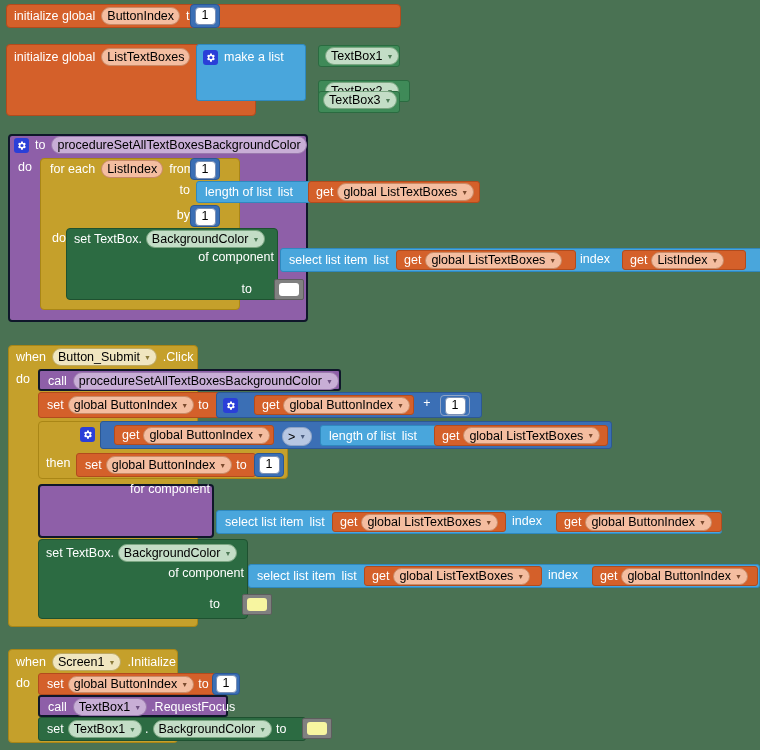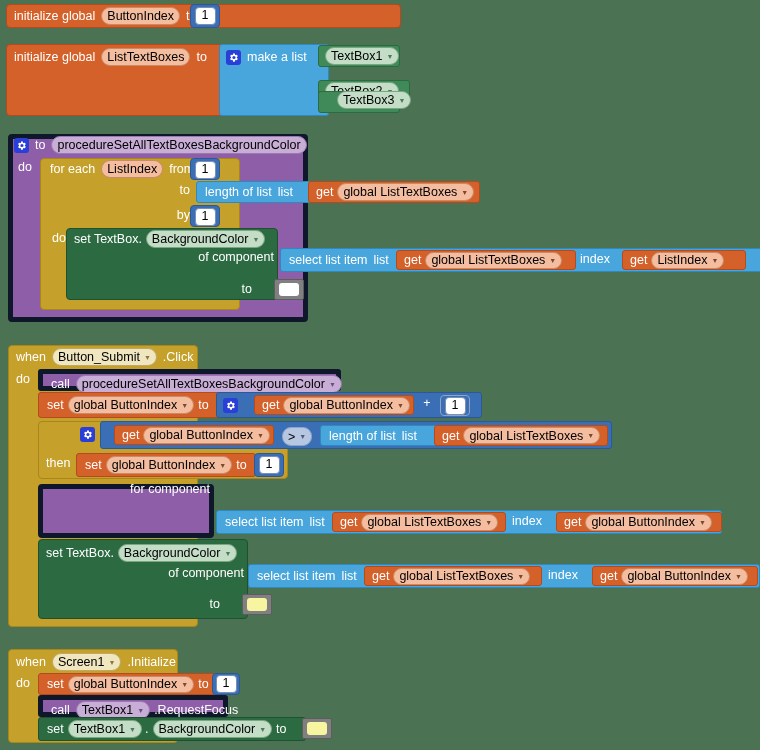--- a/index.html
+++ b/index.html
@@ -16,21 +16,21 @@
   .canvas{position:absolute;inset:0;}
 
   
   .blk{position:absolute;box-sizing:border-box;}
   .row{display:flex;align-items:center;}
 
   
   .c-var      {background:#d4602a;border:1px solid #b24b1d;}
   .c-list     {background:#49a6dc;border:1px solid #2f89bf;}
   .c-ctrl     {background:#c5a02b;border:1px solid #a98616;}
-  .c-proc     {background:#8e5fa8;border:5px solid #0f172a;}
+  .c-proc     {background:#8e5fa8;border:2px solid #0f172a;}
   .c-math     {background:#3b6fb5;border:1px solid #2c5894;}
   .c-comp     {background:#2c6b42;border:1px solid #1e5130;}
   .c-compgrn  {background:#3f8a58;border:1px solid #2a6b40;}
   .c-evt      {background:#c5a02b;}
 
   
   .pill{
     display:inline-flex;align-items:center;
     border-radius:9px;padding:0 5px;height:16px;line-height:16px;
     font-size:12.5px;color:#000;white-space:nowrap;
@@ -97,21 +97,21 @@
   <div class="blk c-var" style="left:6px;top:44px;width:250px;height:72px;border-radius:4px;">
     <div class="row" style="height:24px;padding-left:7px;">
       <span class="lbl">initialize global</span>
       <span class="pill var ml6">
         <span>ListTextBoxes</span>
       </span>
       <span class="lbl ml6">to</span>
     </div>
   </div>
 
-  <div class="blk c-list" style="left:219px;top:44px;width:110px;height:72px;border-radius:3px;">
+  <div class="blk c-list" style="left:196px;top:44px;width:110px;height:57px;border-radius:3px;">
     <div class="row" style="height:24px;padding-left:6px;">
       <span class="gear">
         <svg width="11" height="11" viewBox="0 0 24 24">
             <path fill="#fff" d="M19.4 13a7.6 7.6 0 000-2l2.1-1.6-2-3.5L17 6.8a7.5 7.5 0 00-1.7-1L15 3h-4l-.3 2.8a7.5 7.5 0 00-1.7 1L6.5 5.9l-2 3.5L6.6 11a7.6 7.6 0 000 2l-2.1 1.6 2 3.5L9 17.2c.5.4 1.1.8 1.7 1L11 21h4l.3-2.8c.6-.2 1.2-.6 1.7-1l2.5.9 2-3.5zM13 15.5A3.5 3.5 0 1116.5 12 3.5 3.5 0 0113 15.5z"></path>
           </svg>
       </span>
       <span class="lbl ml6">make a list</span>
     </div>
   </div>
 
@@ -125,21 +125,21 @@
   </div>
   <div class="blk c-compgrn" style="left:318px;top:80px;width:92px;height:22px;border-radius:3px;">
     <div class="row" style="height:20px;padding-left:6px;">
       <span class="pill comp">
         <span>TextBox2</span>
         <span class="caret">▼</span>
       </span>
     </div>
   </div>
   <div class="blk c-compgrn" style="left:318px;top:91px;width:82px;height:22px;border-radius:3px;">
-    <div class="row" style="height:16px;padding-left:18px;text-align:center;">
+    <div class="row" style="height:16px;padding-left:4px;text-align:center;">
       <span class="pill comp">
         <span>TextBox3</span>
         <span class="caret">▼</span>
       </span>
     </div>
   </div>
 
   <div class="blk c-proc" style="left:8px;top:134px;width:300px;height:188px;border-radius:4px;"></div>
   <div class="blk" style="left:8px;top:134px;width:300px;height:22px;">
     <div class="row" style="height:22px;padding-left:6px;">

